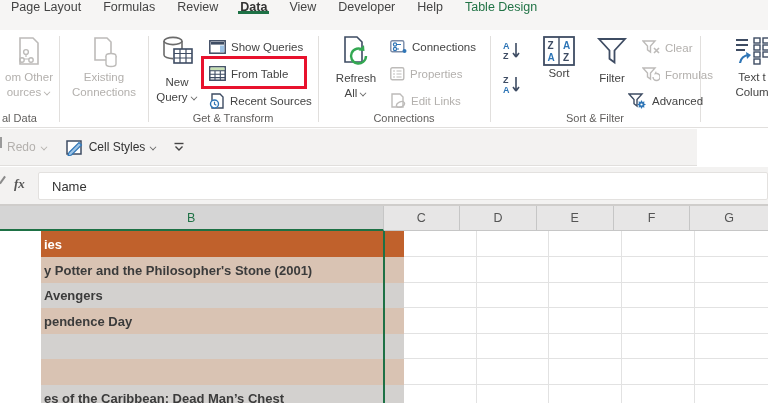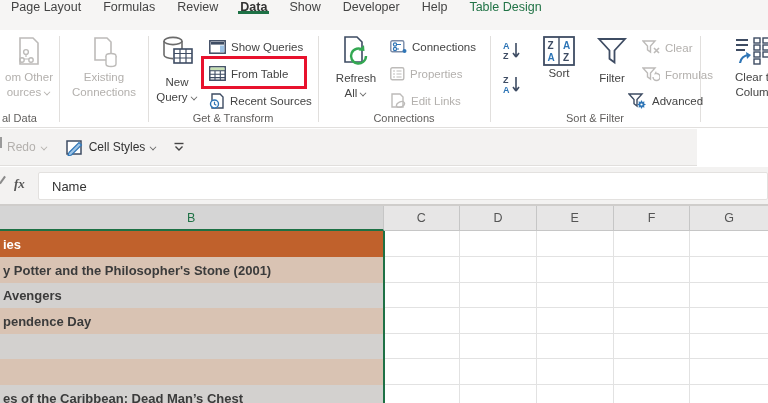--- a/index.html
+++ b/index.html
@@ -35,39 +35,39 @@
   .fbar { position:absolute; left:0; top:167px; width:768px; height:38px; background:#F3F2F1; border-bottom:1px solid #CFCDCB; }
   .fx { position:absolute; left:14px; top:9px; font-family:"Liberation Serif", serif; font-style:italic; font-weight:700; font-size:13px; color:#555; }
   .check-sliver { position:absolute; left:-2px; top:12px; width:9px; height:2px; background:#8a8a8a; transform:rotate(-55deg); }
   .finput { position:absolute; left:38px; top:5px; width:730px; height:28px; background:#fff; border:1px solid #E3E1DF; border-radius:2px; font-size:13px; color:#333; display:flex; align-items:center; padding-left:13px; }
 
   
   .grid { position:absolute; left:0; top:205px; width:768px; height:198px; overflow:hidden; background:#fff; }
   .hdr-row { display:flex; height:26px; border-top:1px solid #CFCDCB; }
   .hdr { background:#E7E6E6; border-right:1px solid #C6C6C6; border-bottom:1px solid #C6C6C6; display:flex; align-items:center; justify-content:center; font-size:12.5px; color:#555; }
   .hdr.sel { background:#D5D5D5; color:#1F7246; font-weight:400; border-bottom:2px solid #1E7145; }
-  .row { display:flex; }
+  .row { display:flex;padding-left:41px; }
   .bcell { width:385px; display:flex; align-items:center; padding-left:3px; font-size:13px; font-weight:700; color:#3B3B3B; overflow:hidden; white-space:nowrap; }
   .cell { width:77px; background:#fff; border-right:1px solid #E2E2E2; border-bottom:1px solid #E2E2E2; }
   .greenline-v { position:absolute; left:383px; top:26px; width:2px; height:172px; background:#1E7145; }
 
   svg { display:block; }
   .icon-gap { flex-shrink:0; }
 </style>
 </head>
 <body>
 
 <div id="app">
 
   <div class="tabbar">
     <div class="tab">Page Layout</div>
     <div class="tab">Formulas</div>
     <div class="tab">Review</div>
     <div class="tab active">Data</div>
-    <div class="tab">Show</div>
+    <div class="tab">View</div>
     <div class="tab">Developer</div>
     <div class="tab">Help</div>
     <div class="tab contextual">Table Design</div>
   </div>
 
   <div class="ribbon">
 
     <div class="vsep" style="left:59px;"></div>
     <div class="vsep" style="left:148px;"></div>
     <div class="vsep" style="left:318px;"></div>
@@ -286,21 +286,21 @@
           <path d="M12 16 l5 3 l-4 4 z" fill="#2E75B6"></path>
           <rect x="20" y="2" width="6" height="5" fill="none" stroke="#3E4C63" stroke-width="1.4"></rect>
           <rect x="20" y="9" width="6" height="5" fill="none" stroke="#3E4C63" stroke-width="1.4"></rect>
           <rect x="20" y="16" width="6" height="5" fill="none" stroke="#3E4C63" stroke-width="1.4"></rect>
           <rect x="20" y="23" width="6" height="5" fill="none" stroke="#3E4C63" stroke-width="1.4"></rect>
           <rect x="29" y="2" width="6" height="5" fill="none" stroke="#3E4C63" stroke-width="1.4"></rect>
           <rect x="29" y="9" width="6" height="5" fill="none" stroke="#3E4C63" stroke-width="1.4"></rect>
           <rect x="29" y="16" width="6" height="5" fill="none" stroke="#3E4C63" stroke-width="1.4"></rect>
         </svg>
       </span>
-      <span>Clear t</span>
+      <span>Text t</span>
       <span>Colum</span>
     </div>
   </div>
 
   <div class="qat">
     <div class="sliver"></div>
     <div class="qat-item disabled" style="margin-left:7px;">
       <span>Redo</span>
       <span class="chev"></span>
     </div>

